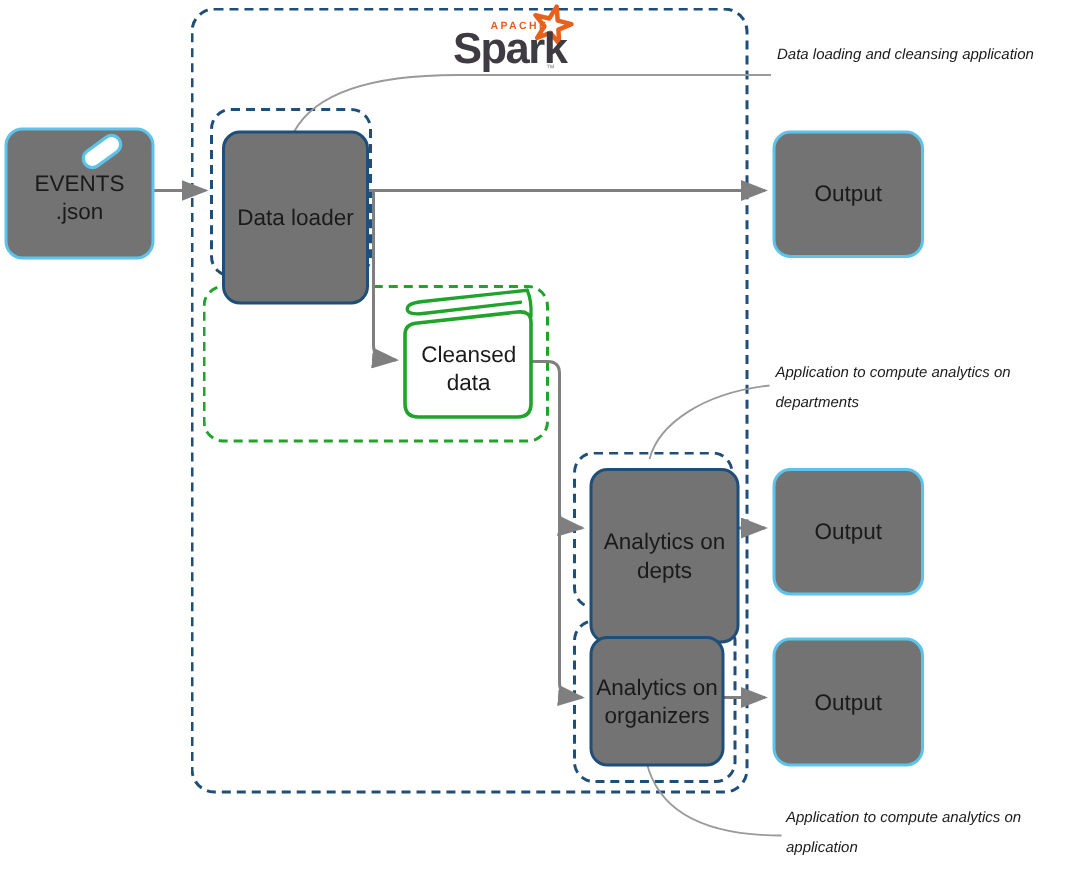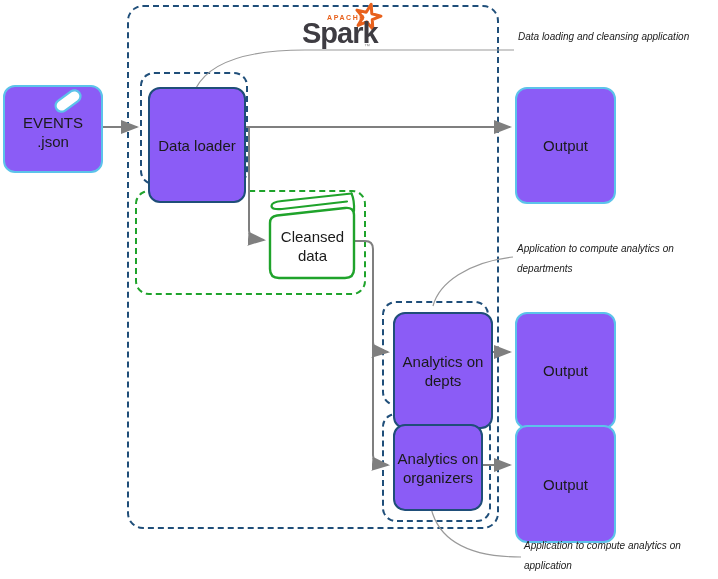--- a/index.html
+++ b/index.html
@@ -3,28 +3,28 @@
 <meta charset="utf-8">
 <style>
   html,body { margin:0; padding:0; background:#ffffff; }
   #stage {
     position:relative; width:718px; height:579px; background:#ffffff;
     font-family:"Liberation Sans", sans-serif; color:#1a1a1a; overflow:hidden;
   }
   
   .container-box { position:absolute; z-index:1; border-radius:16px; background:transparent; }
   #lines-svg { position:absolute; left:0; top:0; z-index:2; }
-  .node { position:absolute; z-index:3; background:#8b5cf6; display:flex; align-items:center;
+  .node { position:absolute; z-index:3; background:#737373; display:flex; align-items:center;
           justify-content:center; text-align:center; font-size:15px; line-height:19px; }
   .overlay { position:absolute; z-index:4; }
   
   .dashed-navy  { border:2px dashed #1F4E79; }
   .dashed-green { border:2px dashed #1FA32B; border-radius:14px; }
   .navy-solid   { border:2.5px solid #1F4E79; border-radius:12px; padding:16px 6px; }
-  .cyan-solid   { border:2px solid #5CC3EA; border-radius:12px; padding:16px 6px; }
+  .cyan-solid   { border:2px solid #5CC3EA; border-radius:12px; padding:0 6px; }
   
   #spark-app-box      { left:127px; top:5px;  width:368px; height:520px; }
   #loader-app-box     { left:140px; top:72px; width:104px; height:109px; border-radius:14px; }
   #delta-box          { left:135px; top:190px; width:227px; height:101px; }
   #depts-app-box      { left:382px; top:301px; width:103px; height:101px; border-radius:14px; }
   #orgs-app-box       { left:382px; top:413px; width:105px; height:105px; border-radius:14px; }
 
   #events-node        { left:3px;   top:85px;  width:84px; height:78px; padding:6px 6px 0 6px; }
   #loader-node        { left:148px; top:87px;  width:82px; height:80px; }
   #depts-node         { left:393px; top:312px; width:84px; height:81px; }

